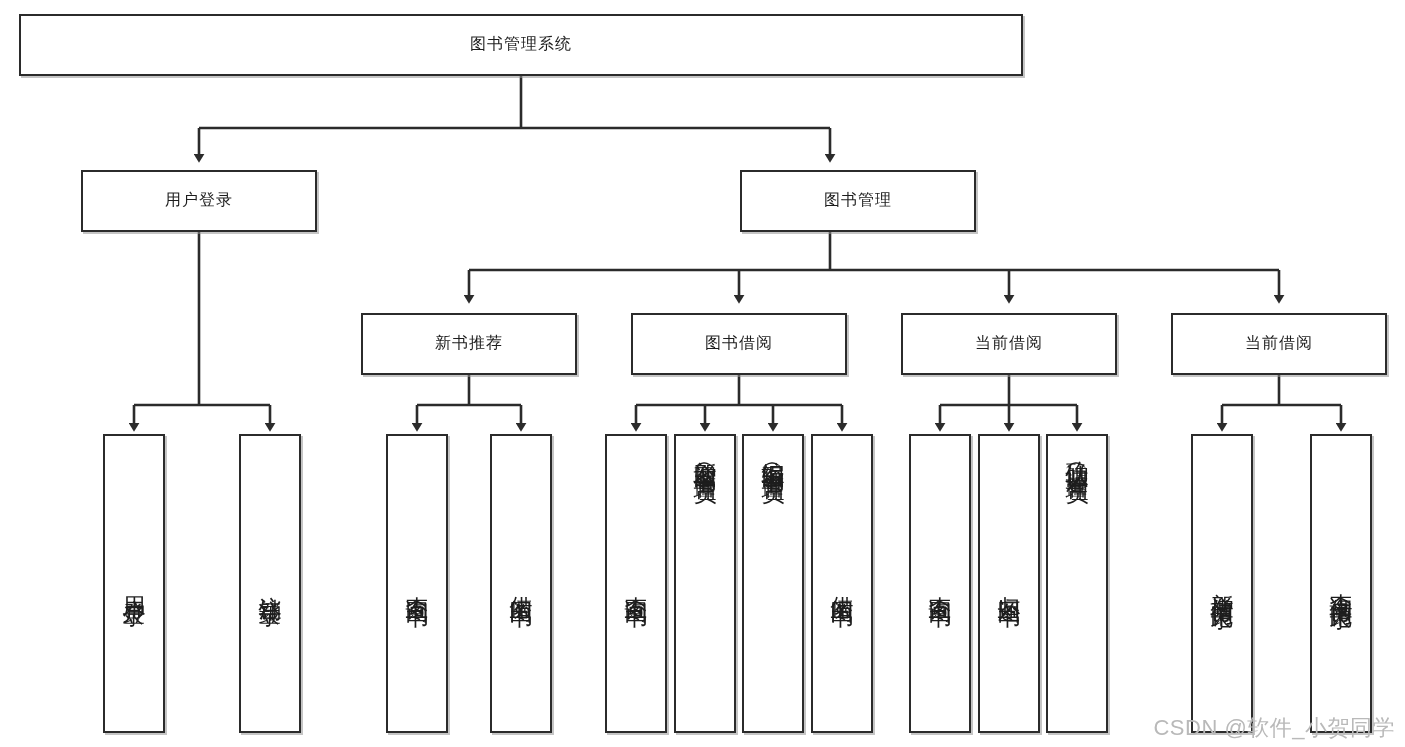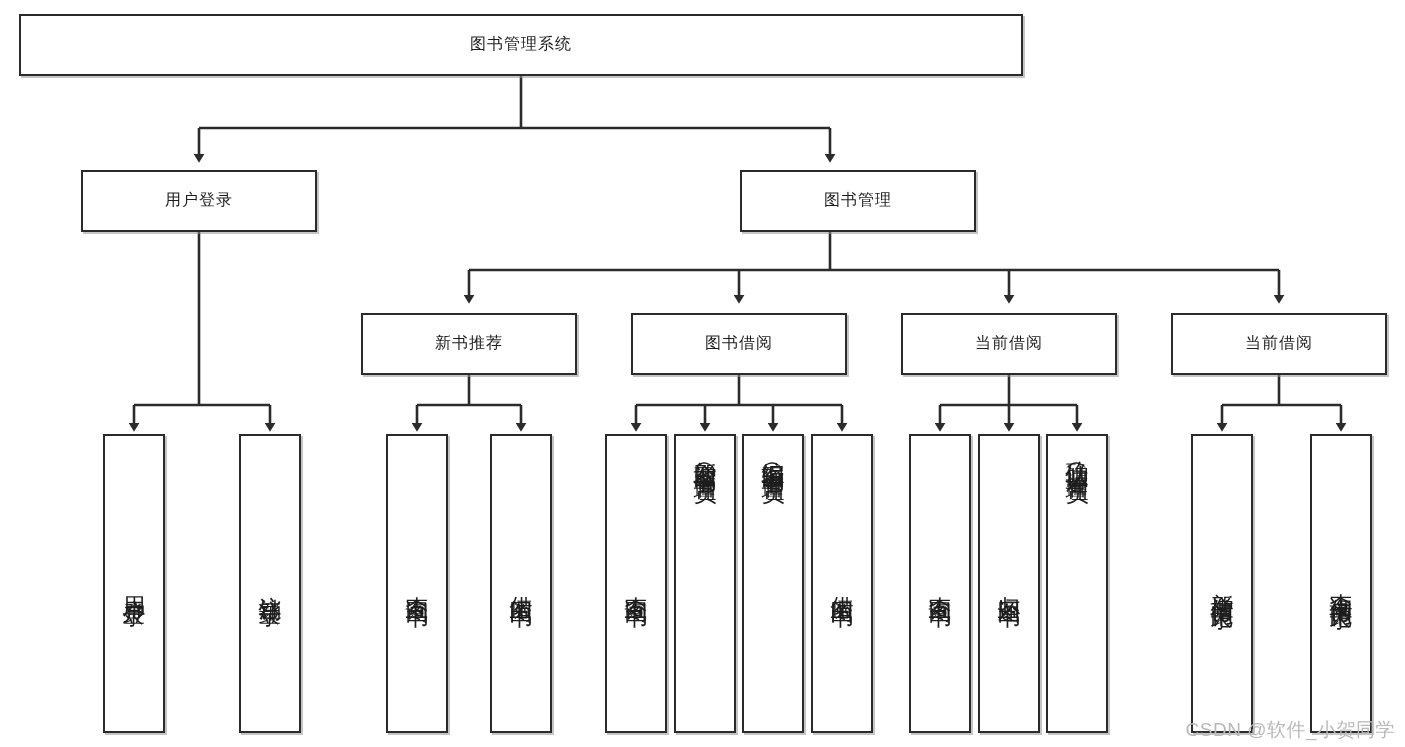--- a/index.html
+++ b/index.html
@@ -55,21 +55,21 @@
   }
   .node.vert.mid{
     align-items:center;
     padding-top:0;
   }
   #watermark{
     position:absolute;
     right:10px;
     bottom:4px;
     color:#b9b9b9;
-    font-size:19px;
+    font-size:22px;
     letter-spacing:0.5px;
     z-index:5;
     white-space:nowrap;
     user-select:none;
   }
 </style>
 </head>
 <body>
 
 <div id="diagram">

